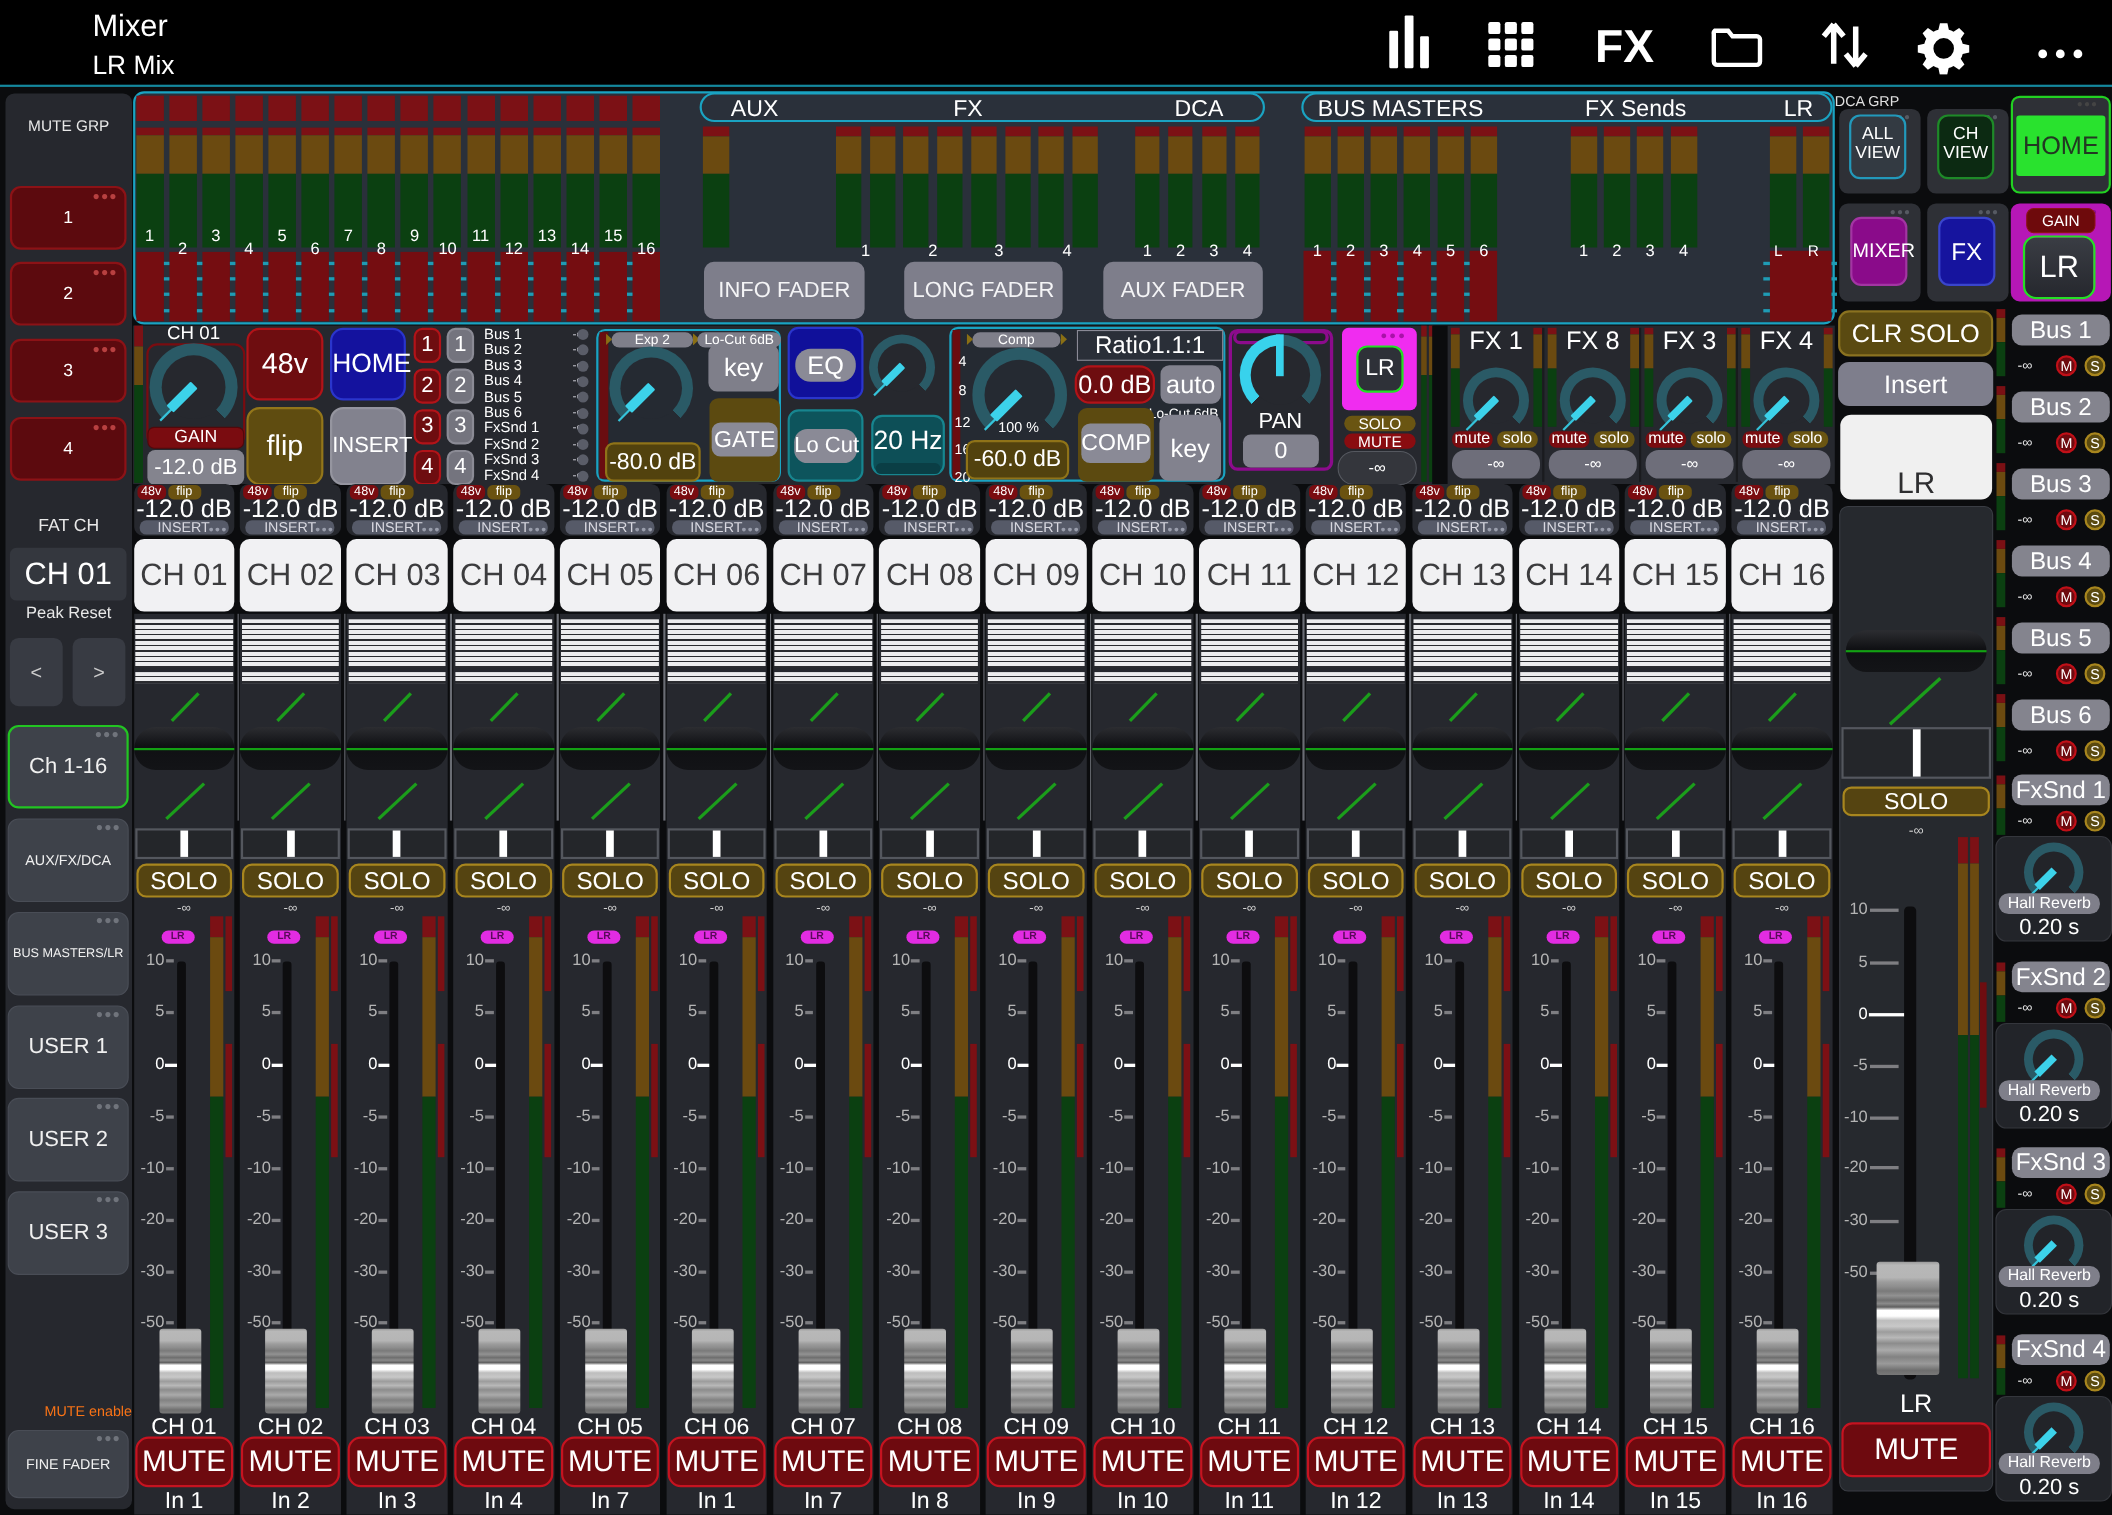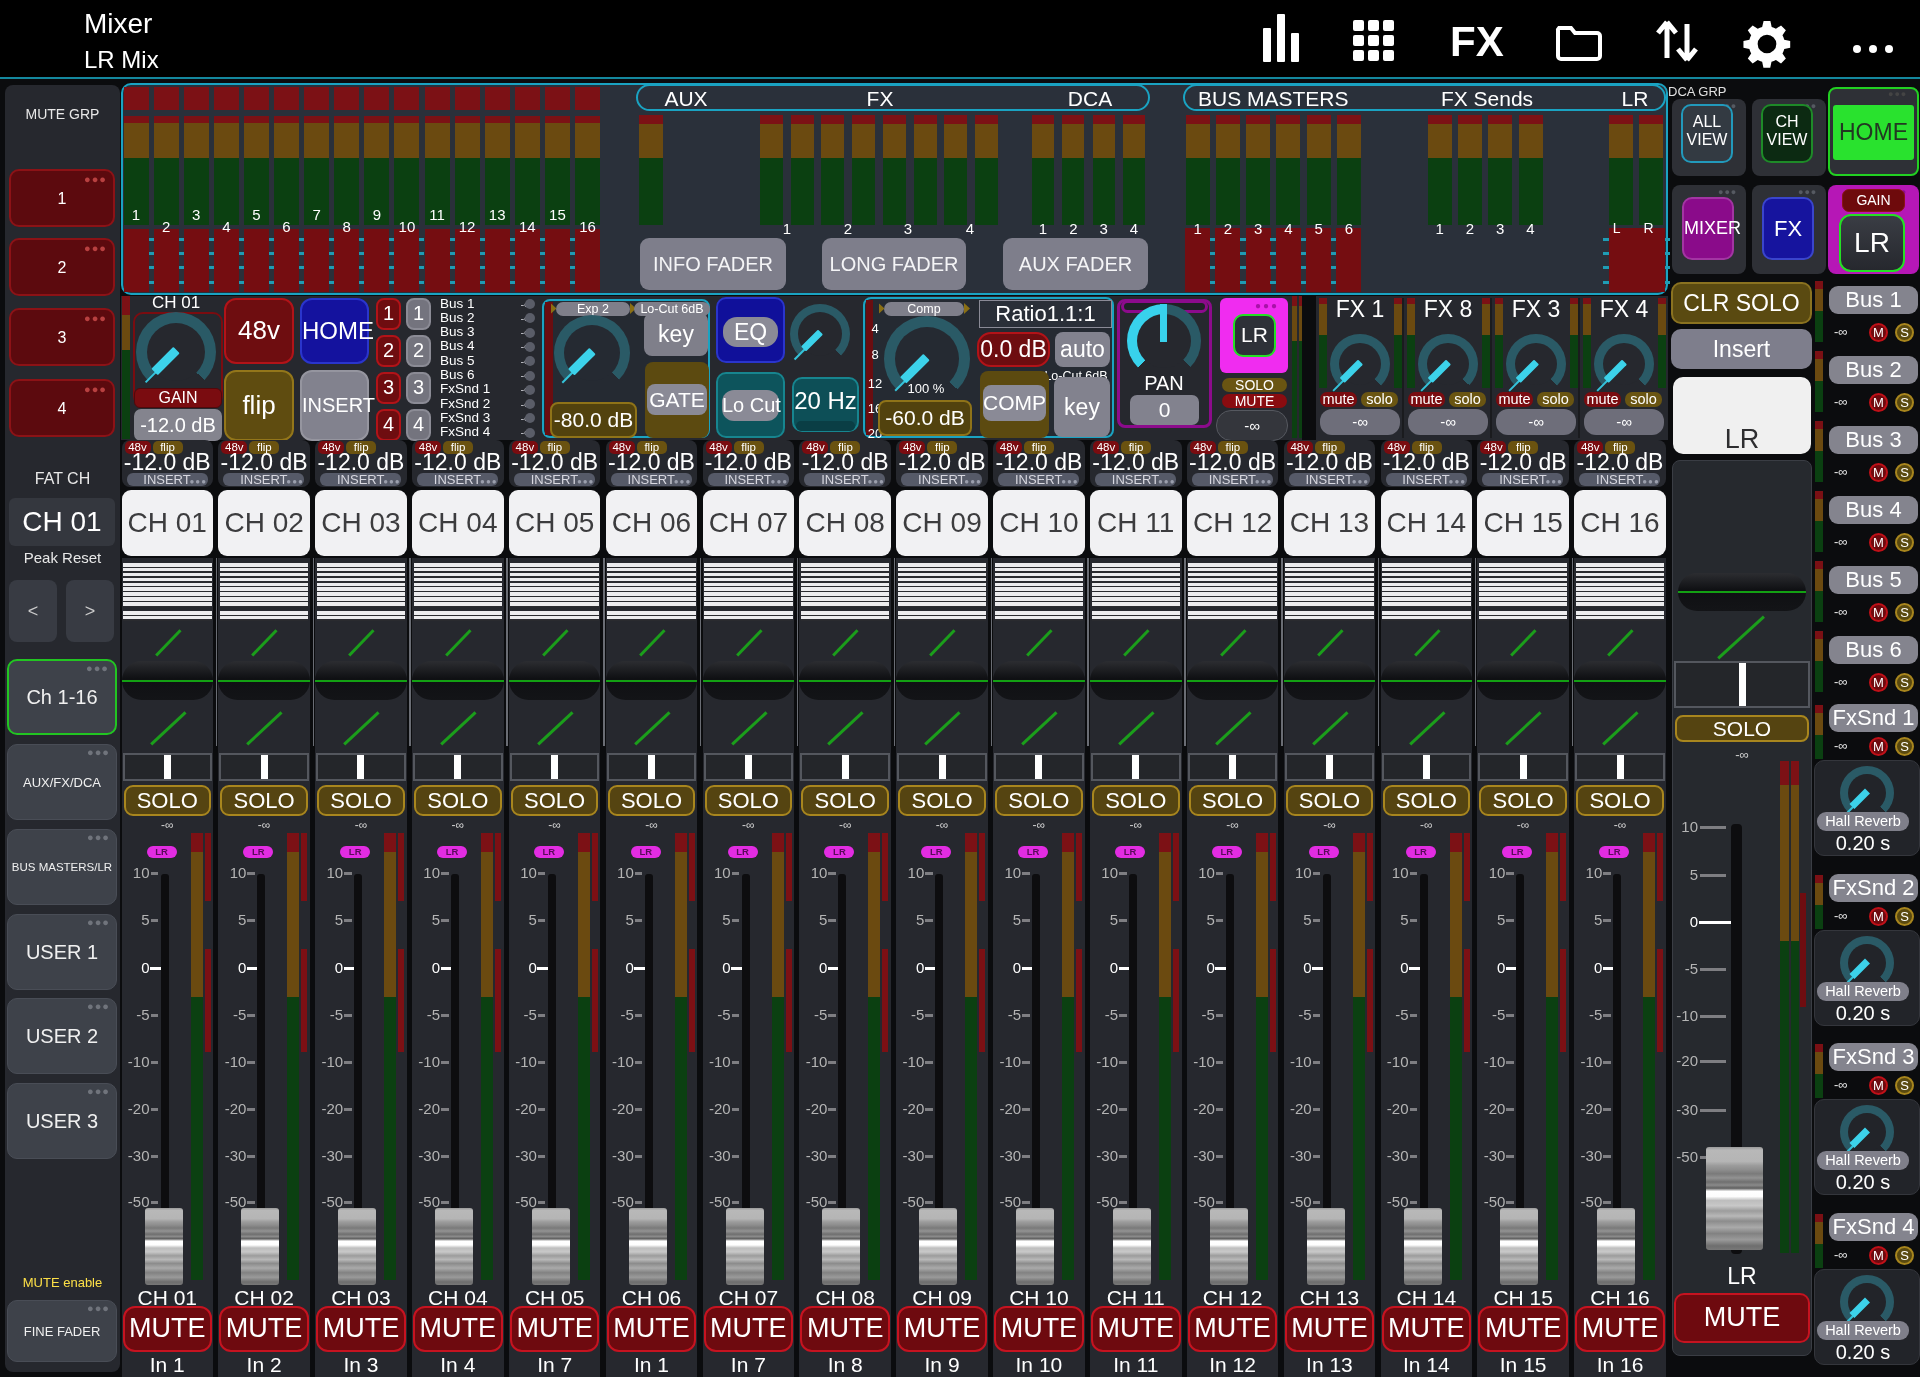--- a/index.html
+++ b/index.html
@@ -82,21 +82,21 @@
     <span style="position:absolute;right:6px;top:1px;color:#70747c;font-size:11px;letter-spacing:1px;">●●●</span>
   </div>
 <div style="left:7px;top:998px;width:110px;height:76px;background:#3e424a;border:1px solid #494d56;border-radius:10px;color:#f0f0f0;font-size:20px;">
     <span style="position:absolute;left:0;width:100%;text-align:center;top:50%;transform:translateY(-50%);white-space:nowrap;">USER 2</span>
     <span style="position:absolute;right:6px;top:1px;color:#70747c;font-size:11px;letter-spacing:1px;">●●●</span>
   </div>
 <div style="left:7px;top:1083px;width:110px;height:76px;background:#3e424a;border:1px solid #494d56;border-radius:10px;color:#f0f0f0;font-size:20px;">
     <span style="position:absolute;left:0;width:100%;text-align:center;top:50%;transform:translateY(-50%);white-space:nowrap;">USER 3</span>
     <span style="position:absolute;right:6px;top:1px;color:#70747c;font-size:11px;letter-spacing:1px;">●●●</span>
   </div>
-<div style="left:5px;top:1275px;width:115px;height:16px;color:#fde047;font-size:13px;text-align:center;">MUTE enable</div>
+<div style="left:5px;top:1275px;width:115px;height:16px;color:#f97316;font-size:13px;text-align:right;">MUTE enable</div>
 <div style="left:7px;top:1300px;width:110px;height:62px;background:#3e424a;border:1px solid #494d56;border-radius:10px;color:#f0f0f0;font-size:13px;">
     <span style="position:absolute;left:0;width:100%;text-align:center;top:50%;transform:translateY(-50%);white-space:nowrap;">FINE FADER</span>
     <span style="position:absolute;right:6px;top:1px;color:#70747c;font-size:11px;letter-spacing:1px;">●●●</span>
   </div>
 <div style="left:121px;top:83px;width:1547px;height:212px;background:#2a303a;border:2px solid #1aa3c2;border-radius:10px;"></div>
 <div style="left:123.5px;top:87px;width:25px;height:23px;background:#7c1115;"></div>
 <div style="left:123.5px;top:116px;width:25px;height:7px;background:#7c1115;"></div>
 <div style="left:123.5px;top:123px;width:25px;height:35px;background:#6b4a10;"></div>
 <div style="left:123.5px;top:158px;width:25px;height:67px;background:#0b4011;"></div>
 <div style="left:123.5px;top:229px;width:25px;height:63px;background:#750d11;"></div>

